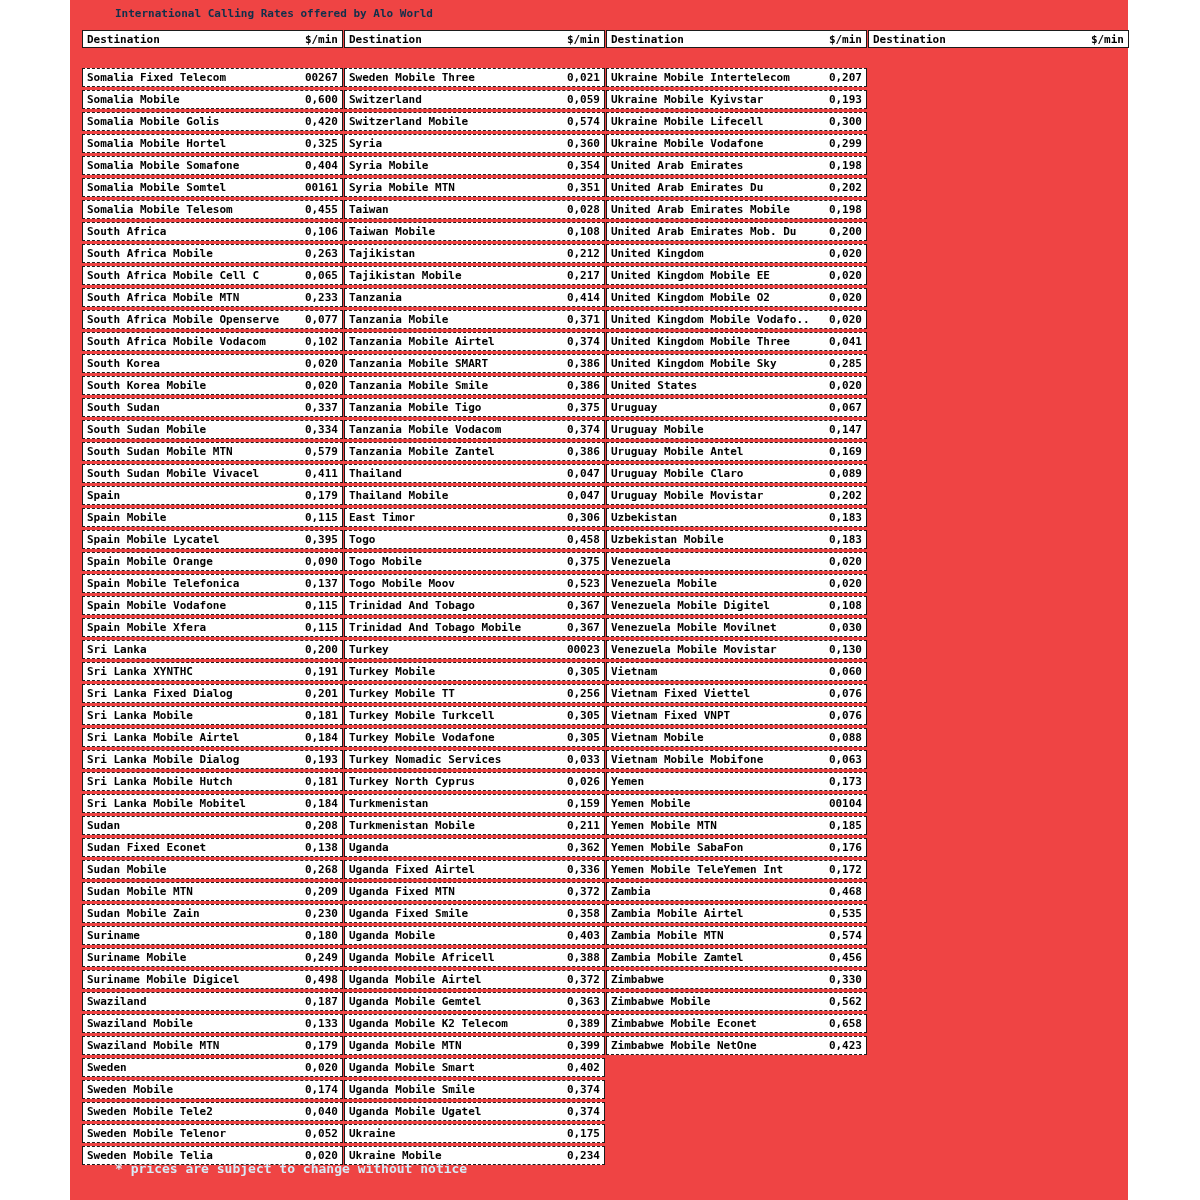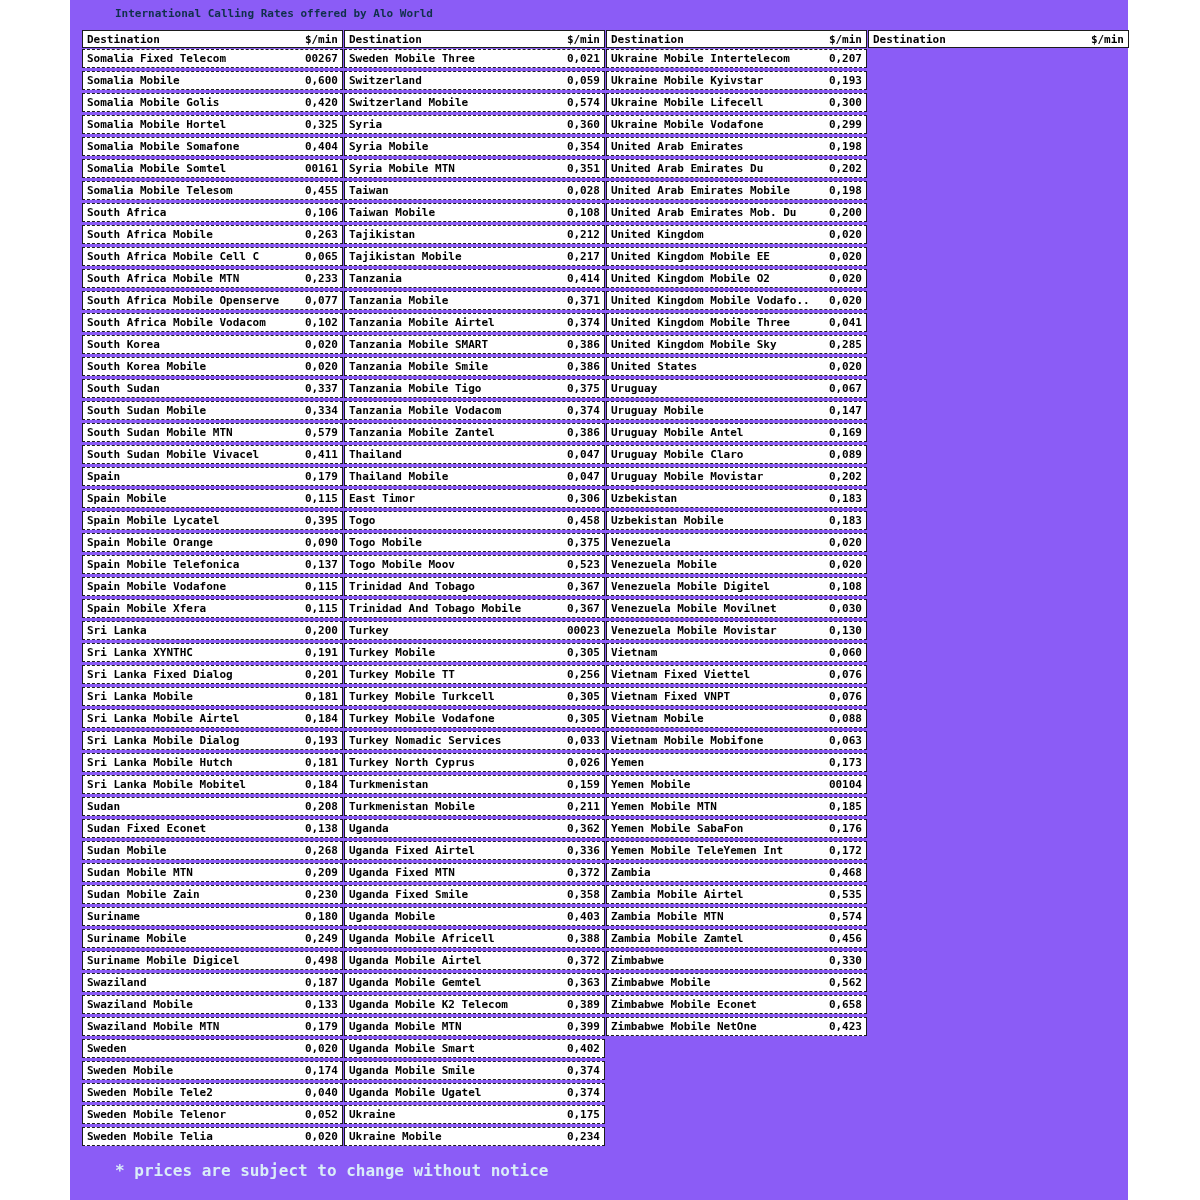--- a/index.html
+++ b/index.html
@@ -3,53 +3,53 @@
 <meta charset="utf-8">
 <style>
   html,body{margin:0;padding:0;}
   body{
     width:1200px;height:1200px;position:relative;background:#ffffff;
     font-family:"DejaVu Sans Mono","Liberation Mono",monospace;
     overflow:hidden;
   }
   .panel{
     position:absolute;left:70px;top:0;width:1058px;height:1200px;
-    background:#8b5cf6;
+    background:#ef4444;
   }
   .title{
     position:absolute;left:45px;top:7px;
     font-size:11px;font-weight:bold;color:#10304b;letter-spacing:0px;
     white-space:pre;
   }
   .columns{
     position:absolute;left:12px;top:30px;
     display:flex;gap:1px;align-items:flex-start;
   }
   .col{width:261px;flex:0 0 261px;}
   .hdr-row{
-    box-sizing:border-box;height:18px;margin-bottom:1px;
+    box-sizing:border-box;height:18px;margin-bottom:20px;
     background:#ffffff;border:1px solid #1b1b1b;
     display:flex;justify-content:space-between;align-items:center;
     padding:0 4px;font-size:11px;font-weight:bold;color:#000;
     white-space:nowrap;overflow:hidden;
   }
   .row{
     box-sizing:border-box;height:19px;margin-bottom:3px;
     background:#ffffff;
     border-left:1px solid #1b1b1b;border-right:1px solid #1b1b1b;
     border-top:1px dashed #1b1b1b;border-bottom:1px dashed #1b1b1b;
     display:flex;justify-content:space-between;align-items:center;
     padding:0 4px;font-size:11px;font-weight:bold;color:#000;
     white-space:nowrap;overflow:hidden;
   }
   .dest{overflow:hidden;text-overflow:clip;}
   .rate{margin-left:6px;}
   .footer{
     position:absolute;left:45px;top:1161px;
-    font-size:16px;font-weight:bold;color:#d9edf8;white-space:pre;
+    font-size:13px;font-weight:bold;color:#d9edf8;white-space:pre;
   }
 </style>
 </head>
 <body>
 
 <div class="panel">
   <div class="title">International Calling Rates offered by Alo World</div>
   <div class="columns" id="columns">
   <div class="col">
     <div class="hdr-row">

